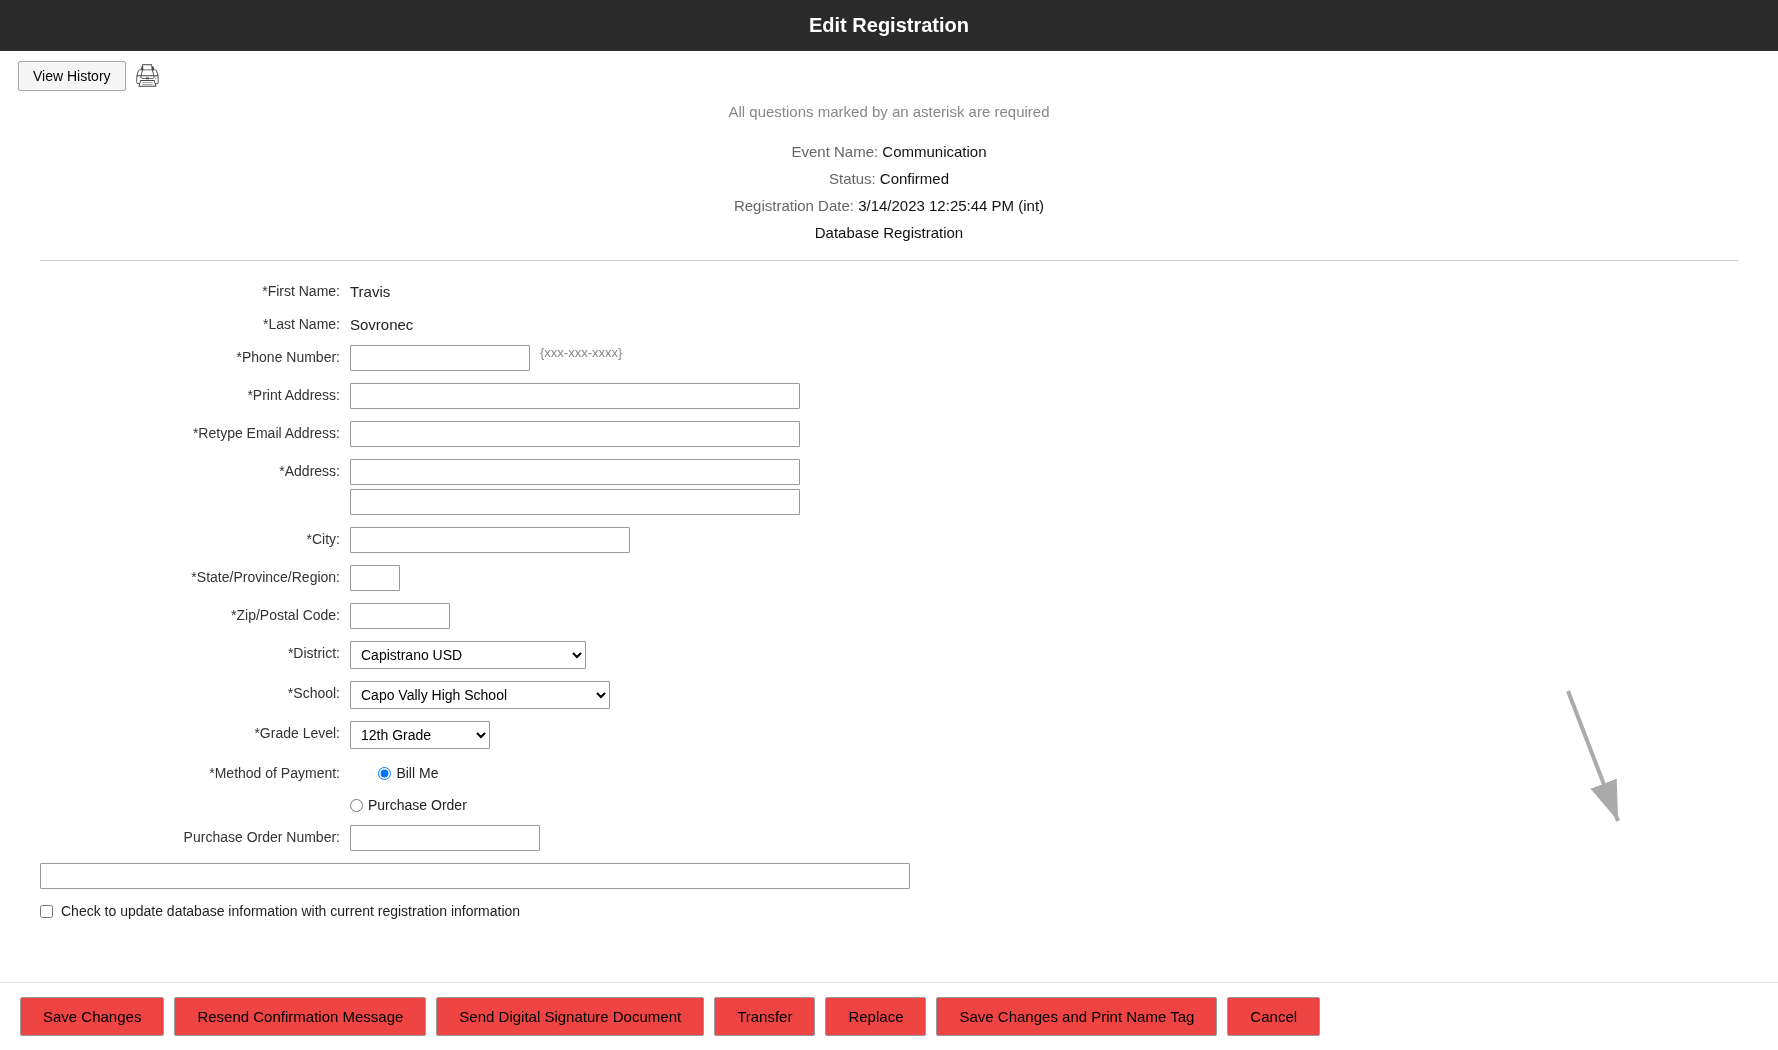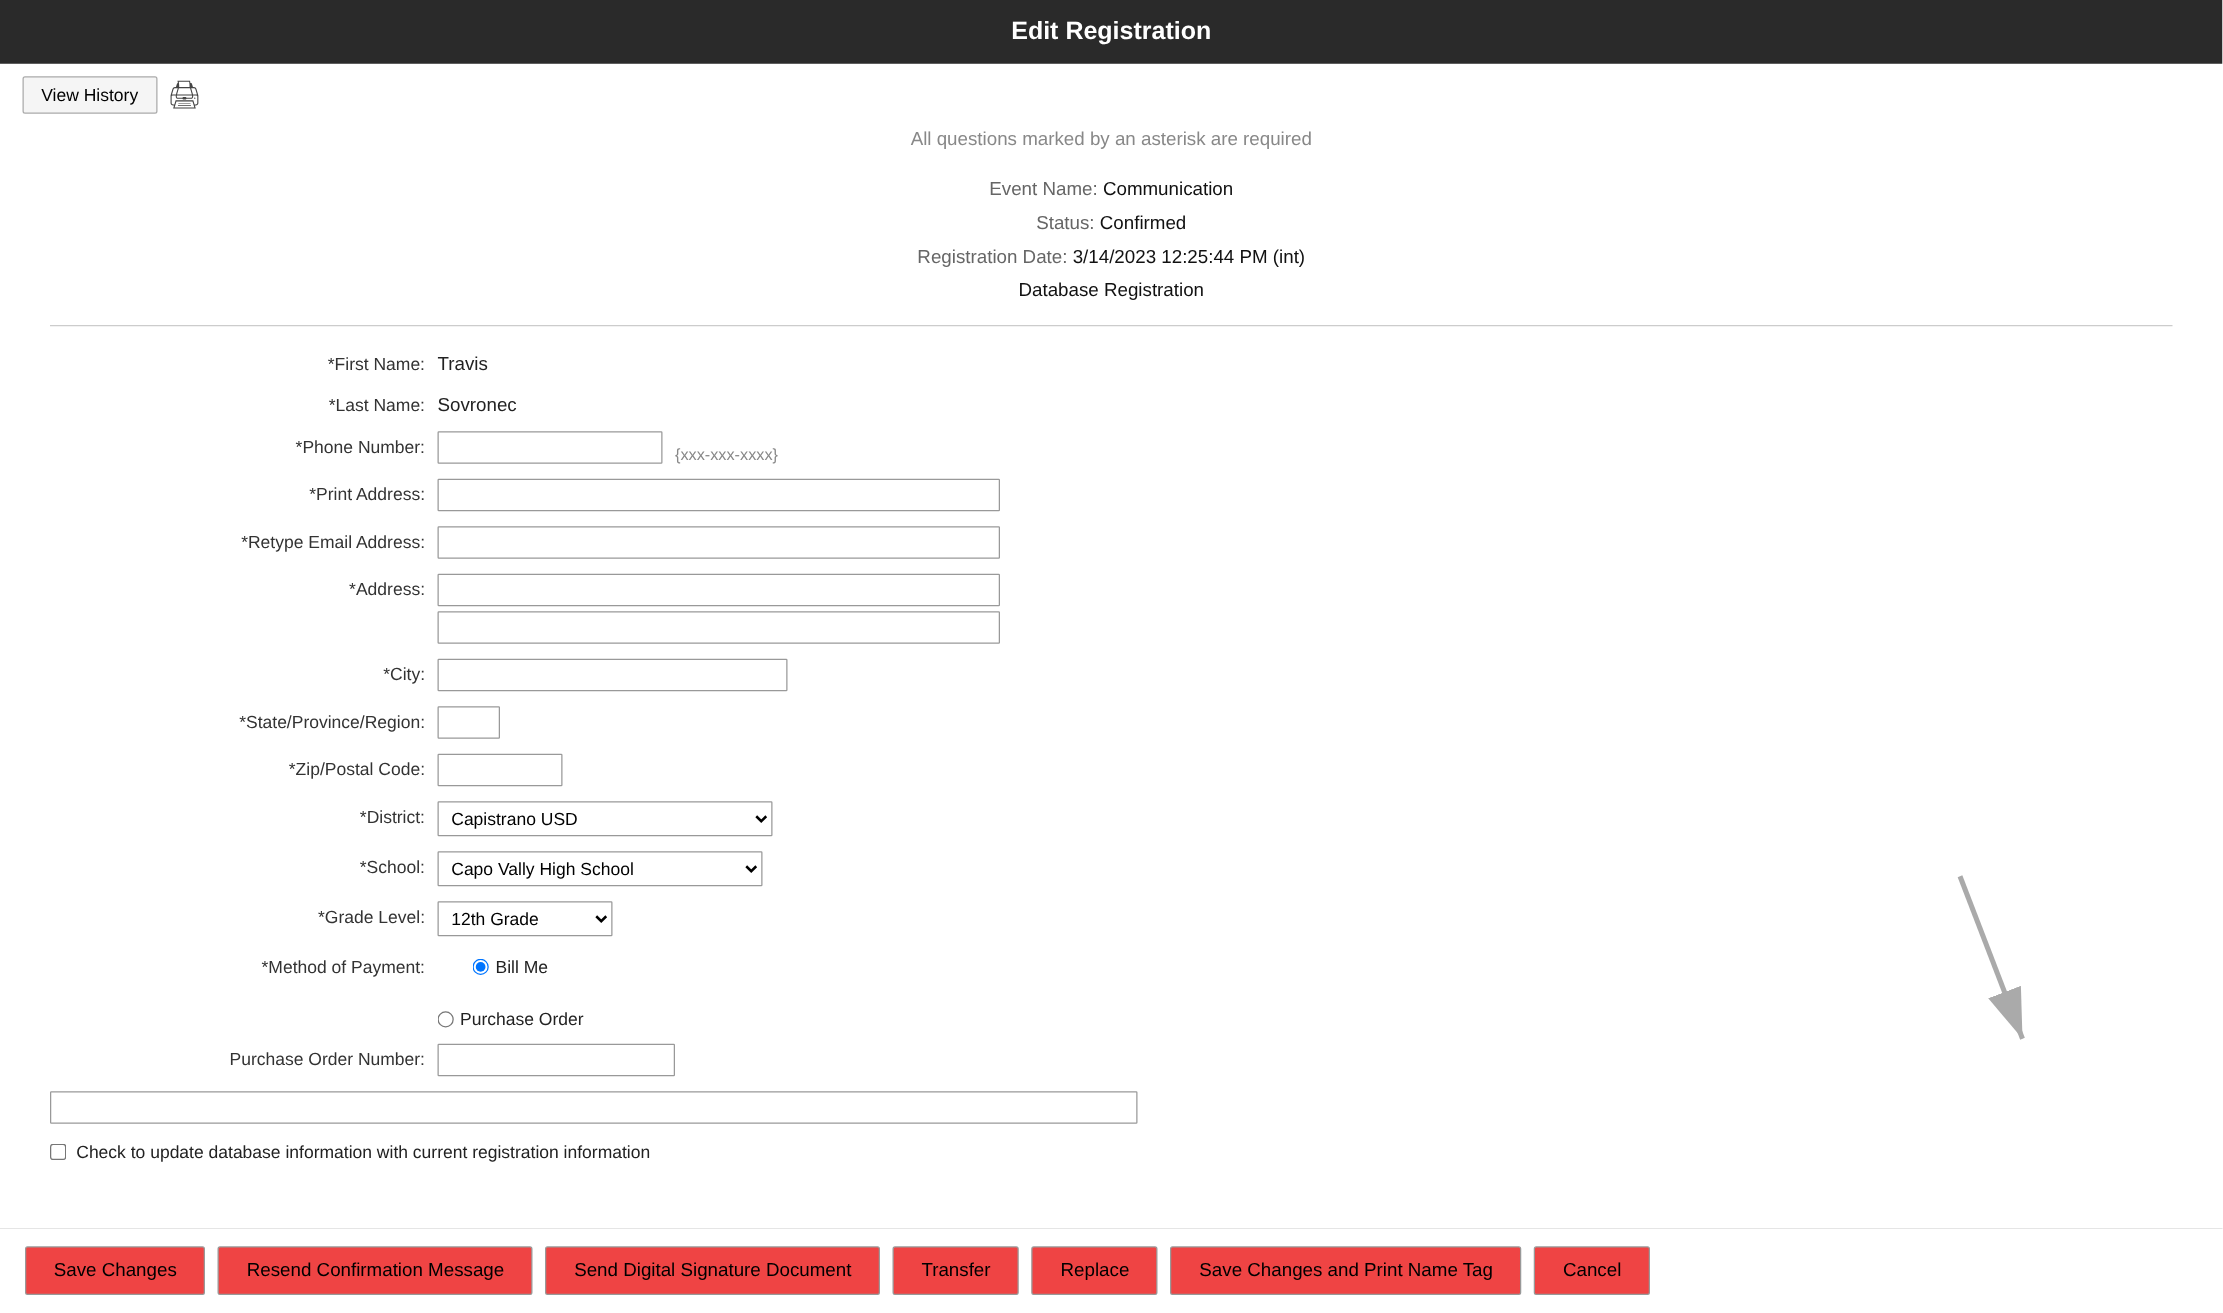--- a/index.html
+++ b/index.html
@@ -103,41 +103,41 @@
     input[type="email"] {
       border: 1px solid #999;
       padding: 4px 6px;
       font-size: 14px;
       border-radius: 1px;
       outline: none;
     }
 
     .phone-row {
       display: flex;
-      align-items: flex-end;
+      align-items: flex-start;
       gap: 10px;
     }
     .phone-format {
       color: #888;
       font-size: 13px;
     }
 
     select {
       border: 1px solid #999;
       padding: 4px 6px;
       font-size: 14px;
       background: #fff;
       border-radius: 1px;
       cursor: pointer;
     }
 
     .radio-group {
       display: flex;
       align-items: center;
-      gap: 26px;
+      gap: 16px;
       padding-top: 4px;
     }
     .radio-group label {
       display: flex;
       align-items: center;
       gap: 5px;
       cursor: pointer;
     }
 
     .document-field {
@@ -294,21 +294,21 @@
   <div class="form-row">
     <div class="form-label">*Zip/Postal Code:</div>
     <div class="form-field">
       <input type="text" style="width: 100px;">
     </div>
   </div>
 
   <div class="form-row">
     <div class="form-label">*District:</div>
     <div class="form-field">
-      <select style="width:268px;"><option value="Capistrano USD">Capistrano USD</option></select>
+      <select style="width:236px;"><option value="Capistrano USD">Capistrano USD</option></select>
     </div>
   </div>
 
   <div class="form-row">
     <div class="form-label">*School:</div>
     <div class="form-field">
       <select style="width:260px;"><option value="Capo Vally High School">Capo Vally High School</option></select>
     </div>
   </div>
 

